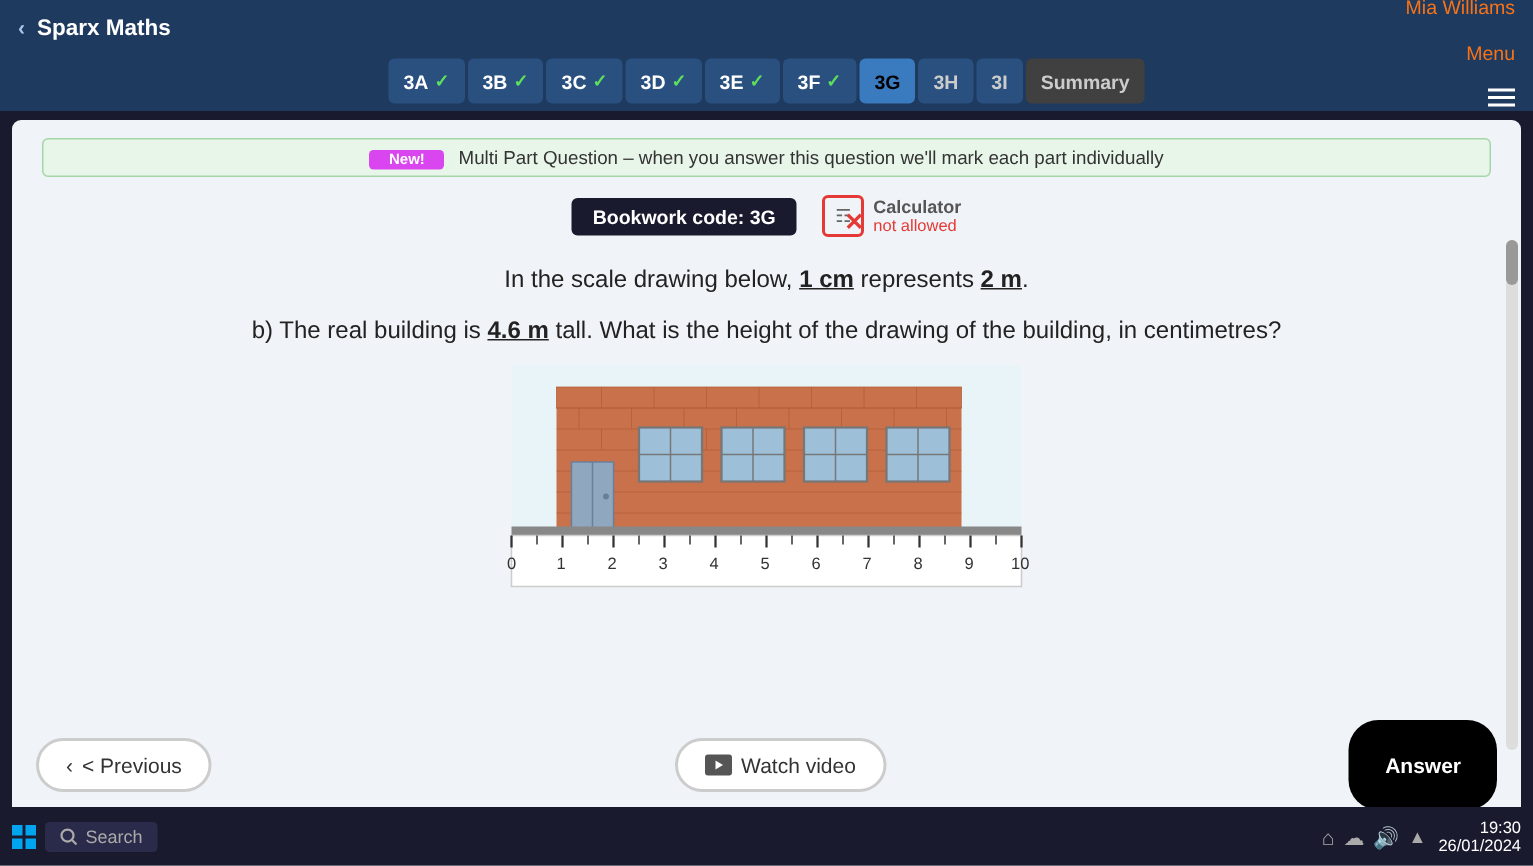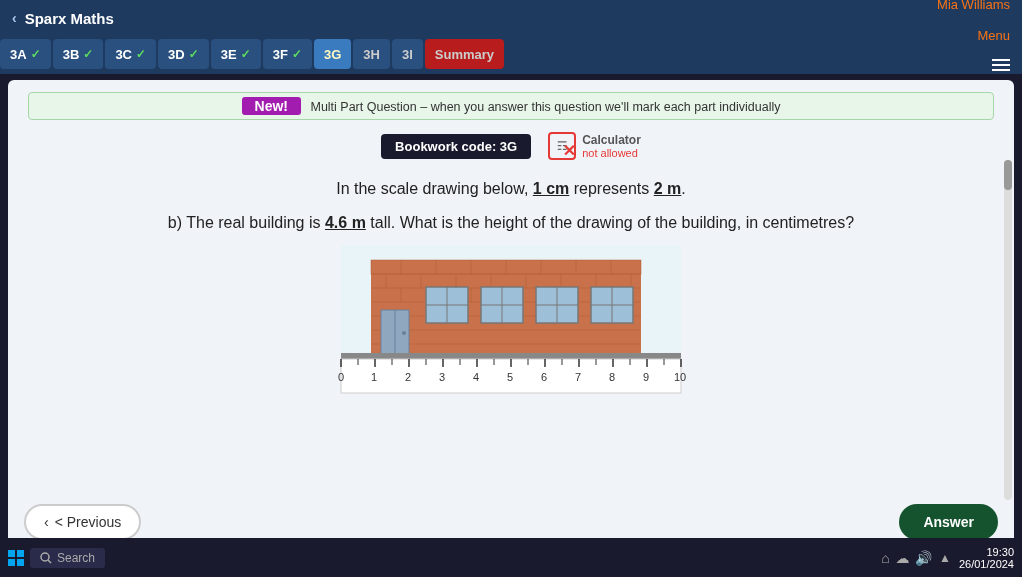--- a/index.html
+++ b/index.html
@@ -53,20 +53,21 @@
       background: white;
       display: block;
     }
 
     
     .tab-nav {
       background: #1e3a5f;
       height: 38px;
       display: flex;
       align-items: center;
+      justify-content: center;
       gap: 2px;
       padding-bottom: 2px;
     }
     .tab {
       height: 30px;
       padding: 0 10px;
       border-radius: 4px;
       display: flex;
       align-items: center;
       gap: 4px;
@@ -74,32 +75,32 @@
       font-weight: bold;
       cursor: pointer;
       color: white;
       background: #2a5080;
     }
     .tab.completed {
       background: #2a5080;
     }
     .tab.active {
       background: #3a7abf;
-      color: #fef9c3;
+      color: #000000;
     }
     .tab.inactive {
       background: #2a5080;
       color: #ccc;
     }
     .tab .check {
       color: #5dde5d;
       font-size: 12px;
     }
     .tab.summary {
-      background: #b91c1c;
+      background: #404040;
     }
 
     
     .main-content {
       background: #f0f4f8;
       margin: 6px 8px;
       border-radius: 6px;
       padding: 12px 20px 10px;
       height: 470px;
       position: relative;
@@ -111,23 +112,23 @@
       background: #e8f5e9;
       border: 1px solid #a5d6a7;
       border-radius: 4px;
       padding: 5px 14px;
       text-align: center;
       font-size: 12.5px;
       color: #333;
       margin-bottom: 12px;
     }
     .new-badge {
-      background: #a21caf;
+      background: #d946ef;
       color: white;
-      font-size: 14px;
+      font-size: 10px;
       font-weight: bold;
       padding: 1px 13px;
       border-radius: 3px;
       margin-right: 6px;
     }
 
     
     .info-row {
       display: flex;
       align-items: center;
@@ -232,25 +233,25 @@
       width: 18px;
       height: 14px;
       background: #555;
       border-radius: 2px;
       display: flex;
       align-items: center;
       justify-content: center;
       position: relative;
     }
     .answer-btn {
-      background: #14532d;
+      background: #000000;
       color: white;
       border: none;
       border-radius: 20px;
-      padding: 10px 24px;
+      padding: 22px 24px;
       font-size: 14px;
       font-weight: bold;
       cursor: pointer;
       text-align: center;
     }
 
     
     .taskbar {
       position: absolute;
       bottom: 0;
@@ -488,20 +489,29 @@
 
   <div class="scrollbar">
     <div class="scrollbar-thumb"></div>
   </div>
 
   <div class="bottom-nav">
     <button class="prev-btn">
       <span>‹</span>
       <span>&lt; Previous</span>
     </button>
+    <button class="watch-btn">
+      <div class="play-icon">
+        <svg width="10" height="10" viewBox="0 0 10 10">
+          <rect width="10" height="10" fill="#555" rx="1"></rect>
+          <polygon points="3,2 8,5 3,8" fill="white"></polygon>
+        </svg>
+      </div>
+      <span>Watch video</span>
+    </button>
     <button class="answer-btn">
       <span>Answer</span>
     </button>
   </div>
 
 </div>
 
 <div class="taskbar">
   <div class="taskbar-left">
 

